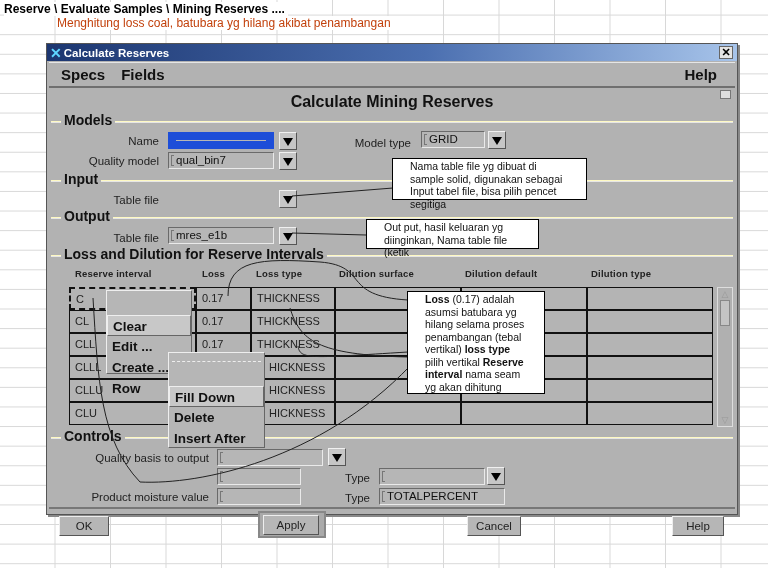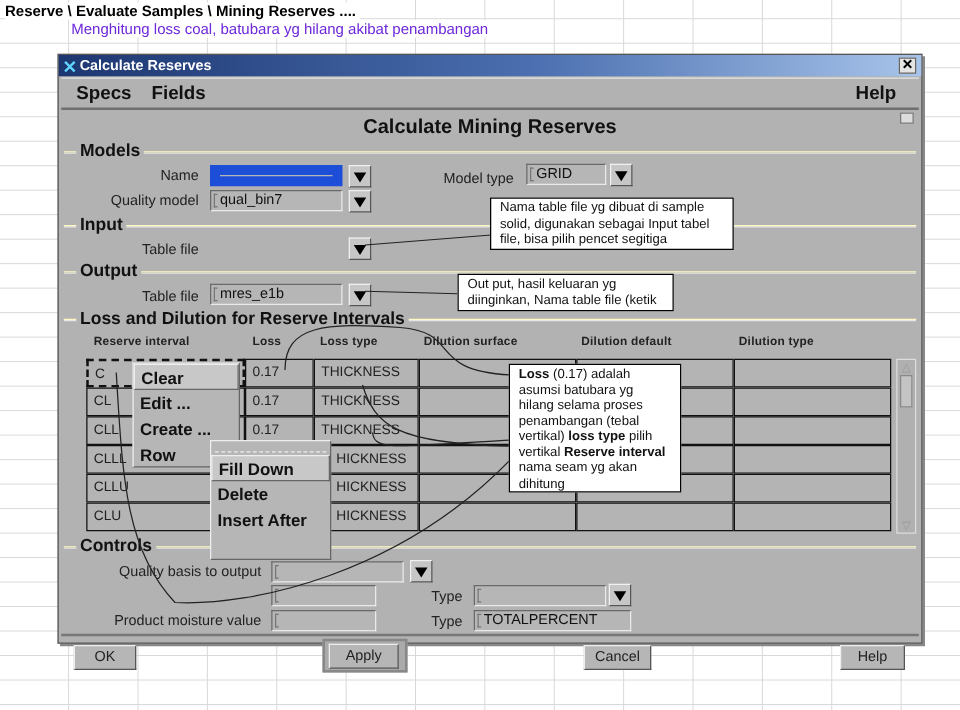--- a/index.html
+++ b/index.html
@@ -7,21 +7,21 @@
   body { position: relative; font-family: "Liberation Sans", sans-serif; }
 
   
   .sheet { position: absolute; inset: 0;
     background-image:
       linear-gradient(to right, #d8d8d8 1px, transparent 1px),
       linear-gradient(to bottom, #d8d8d8 1px, transparent 1px);
     background-size: 55.5px 100%, 100% 19.6px;
     background-position: -1px 0, 0 -5px; }
   .sheet-title { position: absolute; left: 4px; top: 2px; font-size: 12px; font-weight: bold; color: #000; background:#fff; padding-right:3px; }
-  .sheet-sub { position: absolute; left: 57px; top: 16px; font-size: 12px; color: #6d28d9; background:#fff; padding-right:3px;}
+  .sheet-sub { position: absolute; left: 57px; top: 16px; font-size: 12px; color: #c2410c; background:#fff; padding-right:3px;}
 
   
   .win { position: absolute; left: 46px; top: 43px; width: 692px; height: 472px;
     background: #b2b2b2; border: 1px solid #555; box-shadow: 2px 2px 0 #888; }
   .titlebar { height: 17px; background: linear-gradient(to right, #1c3670, #4b6fb0 55%, #a7c4ea);
     color: #fff; font-size: 11.5px; font-weight: bold; display: flex; align-items: center; padding-left: 3px; }
   .titlebar .x-logo { color: #5fd6ff; font-weight: bold; font-size: 14px; margin-right: 2px; line-height: 1; }
   .close-btn { position: absolute; right: 4px; top: 2px; width: 14px; height: 13px; background: #e4e4e4;
     border: 1px solid #666; font-size: 11px; line-height: 11px; text-align: center; color: #000; font-weight: bold; }
 
@@ -49,25 +49,25 @@
   .grid { position: absolute; left: 22px; top: 243px; width: 642px; height: 139px; }
   .cell { position: absolute; height: 23px; background: #b4b4b4; border: 1px solid #111; font-size: 11px; color: #222; padding-left: 5px; line-height: 21px; }
   .scroll { position: absolute; left: 670px; top: 243px; width: 16px; height: 140px; background: #b0b0b0; border: 1px solid #ddd; }
   .scroll .up, .scroll .down { position: absolute; left: 2px; width: 10px; height: 10px; font-size: 9px; color: #999; line-height: 10px; text-align: center; }
   .scroll .up { top: 1px; } .scroll .down { bottom: 1px; }
   .scroll .thumb { position: absolute; left: 2px; top: 12px; width: 10px; height: 26px; border: 1px solid #888; background: #c4c4c4; }
 
   
   .menu { position: absolute; background: #b6b6b6; border: 1px solid; border-color: #eee #666 #666 #eee; font-size: 13.5px; font-weight: bold; color: #111; }
   .menu .item { height: 21px; line-height: 21px; padding-left: 5px; }
-  .menu .item.active { background: #c8c8c8; border: 1px solid; border-color: #eee #666 #666 #eee; }
+  .menu .item.active { background: #c8c8c8; border: 1px solid; border-color: #eee #666 #666 #eee; margin-top: 24px; }
   .menu .tear { height: 9px; border-bottom: 1px dashed #eee; margin: 0 3px 2px 3px; }
 
   
-  .note { position: absolute; background: #fff; border: 1px solid #000; font-size: 10.5px; color: #111; padding: 1px 7px; line-height: 12.5px; }
+  .note { position: absolute; background: #fff; border: 1px solid #000; font-size: 10.5px; color: #111; padding: 1px 17px; line-height: 12.5px; }
 
   .btn { position: absolute; height: 20px; background: #b6b6b6; border: 1px solid; border-color: #eee #555 #555 #eee;
     font-size: 11.5px; color: #222; text-align: center; line-height: 18px; }
   .btn-wrap { position: absolute; border: 2px solid #888; background:#aaa; }
 
   svg.lines { position: absolute; left: 0; top: 0; pointer-events: none; }
 </style>
 </head>
 <body>
 

